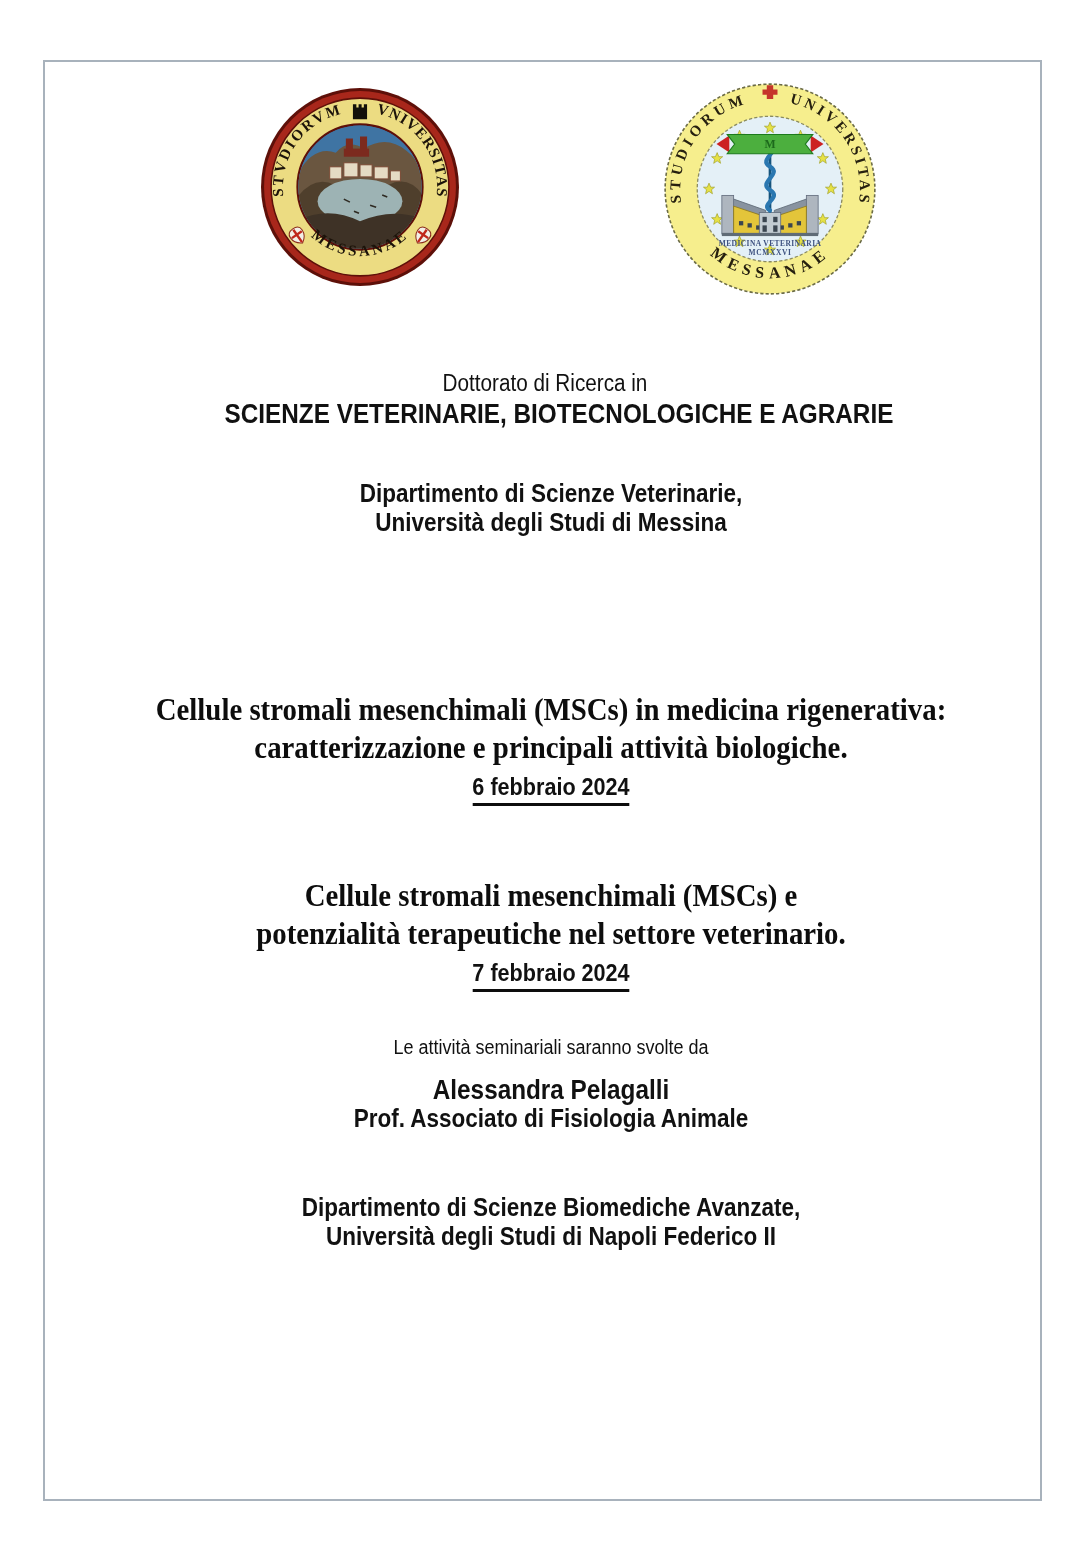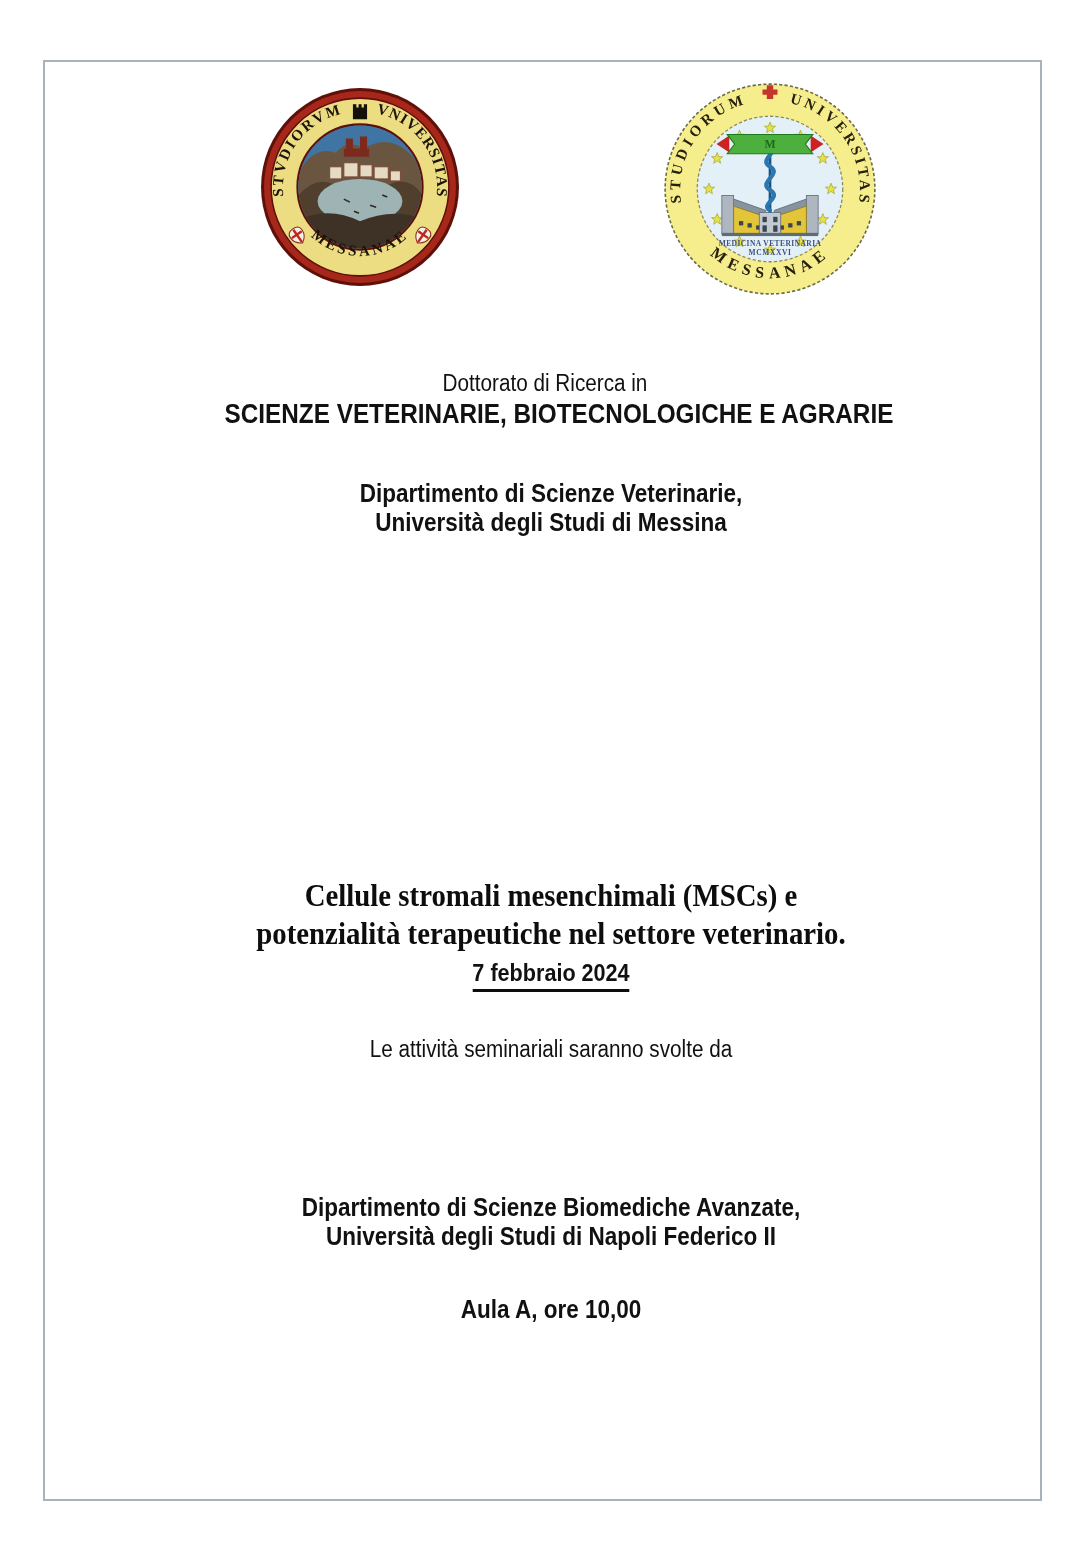--- a/index.html
+++ b/index.html
@@ -24,21 +24,21 @@
 
   .tblock {
     position: absolute;
     left: 12px; right: 0;
     text-align: center;
     line-height: 1.25;
   }
   .cn  { display: block; transform: scaleX(0.90); transform-origin: 50% 50%; }
   .cns { display: block; transform: scaleX(0.93); transform-origin: 50% 50%; }
 
-  .sans-reg   { font-weight: 400; font-size: 23px; }
+  .sans-reg   { font-weight: 400; font-size: 20px; }
   .sans-bold-m{ font-weight: 700; font-size: 25px; line-height: 29px; }
   .sans-bold-l{ font-weight: 700; font-size: 27px; }
 
   .hdr-intro   { position: absolute; left:0; right:0; top: 370px; text-align:center; font-weight:400; font-size:23px; }
   .hdr-program { position: absolute; left:0; right:0; top: 399px; text-align:center; font-weight:700; font-size:27px;padding-left:28px; }
 
   .dept   { top: 479px; }
   .series { top: 577px; }
 
   .seminar-title {
@@ -204,33 +204,39 @@
   <div class="hdr-program">
     <span class="cn">SCIENZE VETERINARIE, BIOTECNOLOGICHE E AGRARIE</span>
   </div>
 
   <div class="tblock dept sans-bold-m">
     <span class="cn">Dipartimento di Scienze Veterinarie,</span>
     <span class="cn">Università degli Studi di Messina</span>
   </div>
 
 
+  <div class="tblock sem1">
+    <span class="cns seminar-title">Cellule stromali mesenchimali (MSCs) in medicina rigenerativa:</span>
+    <span class="cns seminar-title">caratterizzazione e principali attività biologiche.</span>
+    <span class="cn date-line"><span class="u">6 febbraio 2024</span></span>
+  </div>
 
   <div class="tblock sem2">
     <span class="cns seminar-title">Cellule stromali mesenchimali (MSCs) e</span>
     <span class="cns seminar-title">potenzialità terapeutiche nel settore veterinario.</span>
     <span class="cn date-line"><span class="u">7 febbraio 2024</span></span>
   </div>
 
   <div class="tblock intro sans-reg">
     <span class="cn">Le attività seminariali saranno svolte da</span>
   </div>
 
+  <div class="tblock speaker">
+    <span class="cn name">Alessandra Pelagalli</span>
+    <span class="cn role">Prof. Associato di Fisiologia Animale</span>
+  </div>
 
   <div class="tblock affil sans-bold-m">
     <span class="cn">Dipartimento di Scienze Biomediche Avanzate,</span>
     <span class="cn">Università degli Studi di Napoli Federico II</span>
   </div>
 
-  <div class="tblock venue">
-    <span class="cn">Aula A, ore 10,00</span>
-  </div>
 </div>
 
 </body></html>

